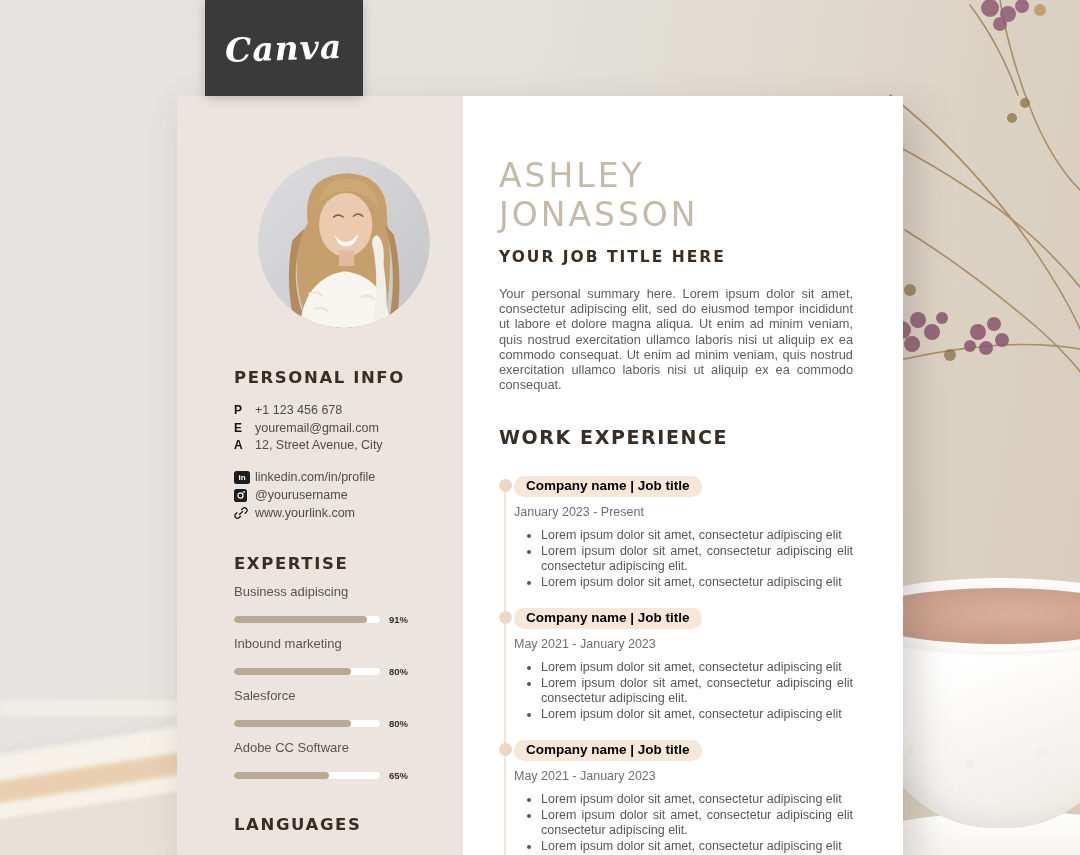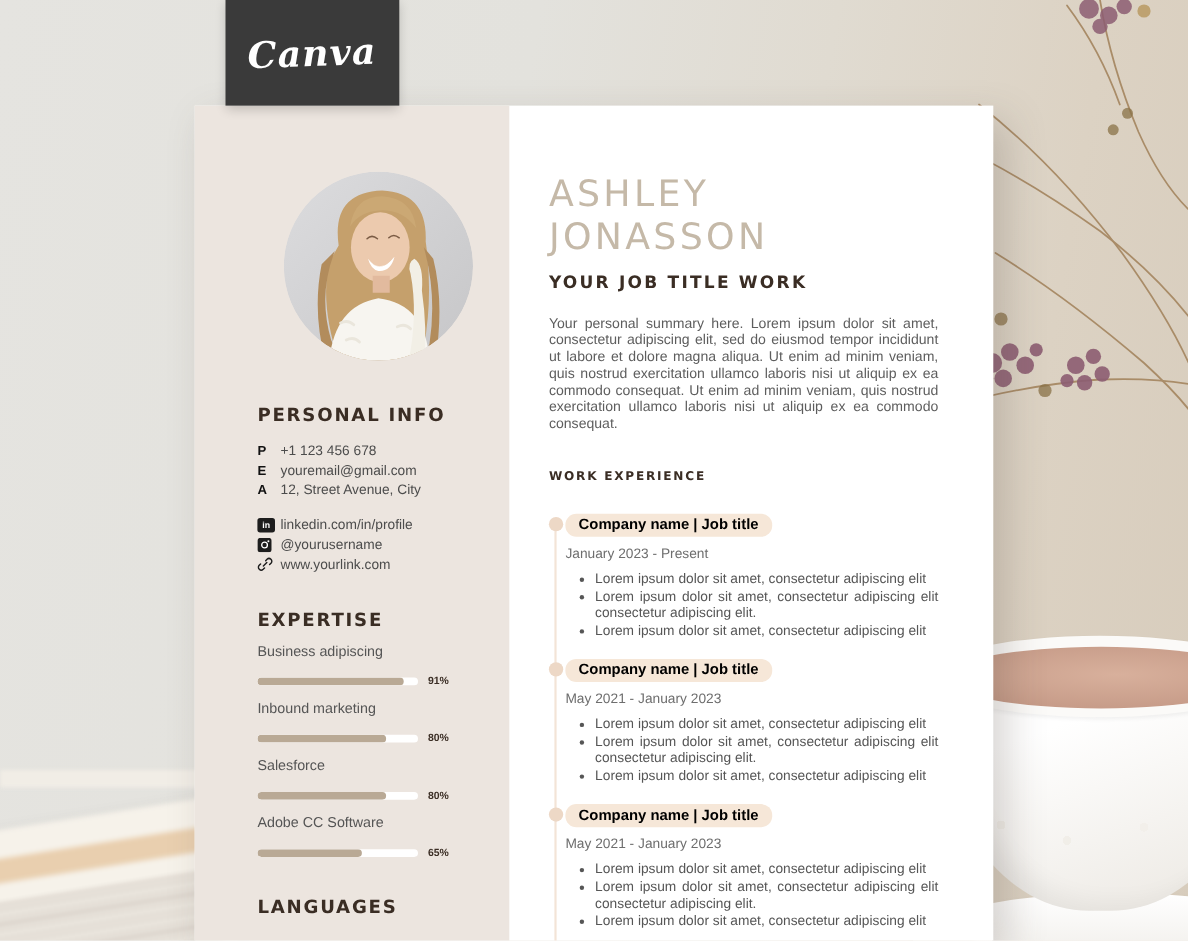--- a/index.html
+++ b/index.html
@@ -68,21 +68,21 @@
   .skill-pct { margin-left:9px; font-size:9.5px; font-weight:bold; color:#3b2e25; }
   .lang-heading { margin-top:34px; }
   .lang-list { margin:14px 0 0 18px; }
   .lang-list li { font-size:12.5px; color:#4c4c4c; margin-bottom:3px; }
 
   
   .name { font-family:"DejaVu Sans", sans-serif; font-size:33px; letter-spacing:3px; color:#c5b9a8; font-weight:400; }
   .job-title { margin-top:14px; font-family:"DejaVu Sans", sans-serif; font-size:15.5px; font-weight:bold;
           letter-spacing:2px; color:#3a2d24; }
   .summary { margin-top:20px; font-size:12.8px; line-height:15.2px; color:#5d5d5d; text-align:justify; }
-  .we-heading { margin-top:34px; font-family:"DejaVu Sans", sans-serif; font-weight:bold; font-size:11px;
+  .we-heading { margin-top:34px; font-family:"DejaVu Sans", sans-serif; font-weight:bold; font-size:19px;
           letter-spacing:1.6px; color:#3a2d24; }
   .timeline { position:relative; margin-top:28px; padding-left:15px; }
   .tl-line { position:absolute; left:5px; top:10px; bottom:-40px; width:2px; background:#f3e4d7; }
   .entry { position:relative; margin-bottom:18px; }
   .tl-dot { position:absolute; left:-15.5px; top:3px; width:13px; height:13px; border-radius:50%; background:#edd8c6; }
   .pill { display:inline-block; background:#f6e7d8; border-radius:10px; padding:2px 12px 4px;
           font-size:13.5px; font-weight:bold; color:#000000; }
   .entry-date { margin-top:8px; font-size:12.5px; color:#6e6e6e; }
   .entry-bullets { margin:9px 0 0 27px; width:312px; }
   .entry-bullets li { font-size:12.5px; line-height:15.2px; color:#565656; text-align:justify; margin-bottom:.5px; }
@@ -279,21 +279,21 @@
         </div>
       </div>
     </div>
 
     <h2 class="side-heading lang-heading">LANGUAGES</h2>
 
   </aside>
 
   <main class="main">
     <h1 class="name">ASHLEY JONASSON</h1>
-    <div class="job-title">YOUR JOB TITLE WORK</div>
+    <div class="job-title">YOUR JOB TITLE HERE</div>
     <p class="summary">Your personal summary here. Lorem ipsum dolor sit amet, consectetur adipiscing elit, sed do eiusmod tempor incididunt ut labore et dolore magna aliqua. Ut enim ad minim veniam, quis nostrud exercitation ullamco laboris nisi ut aliquip ex ea commodo consequat. Ut enim ad minim veniam, quis nostrud exercitation ullamco laboris nisi ut aliquip ex ea commodo consequat.</p>
 
     <h2 class="we-heading">WORK EXPERIENCE</h2>
 
     <div class="timeline">
       <div class="tl-line"></div>
 
       <div class="entry">
         <span class="tl-dot"></span>
         <span class="pill">Company name | Job title</span>

